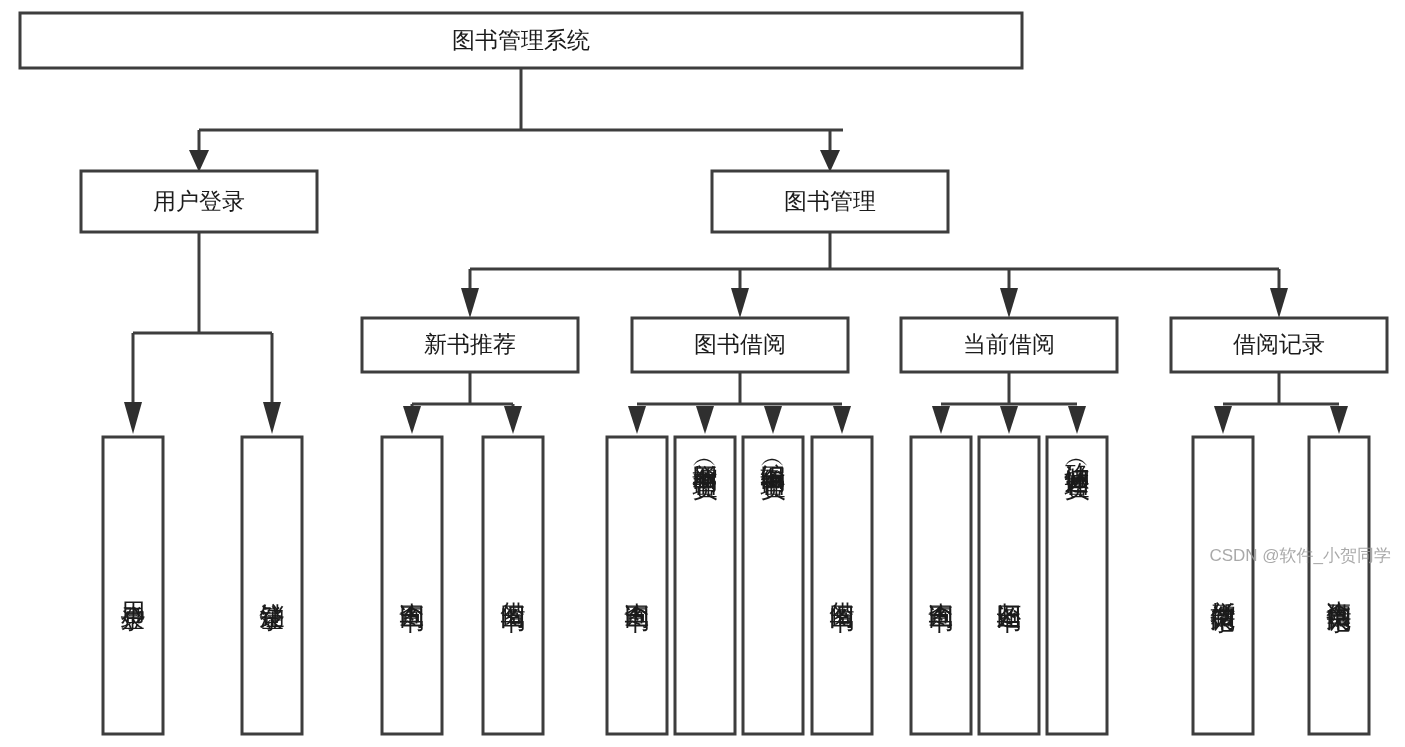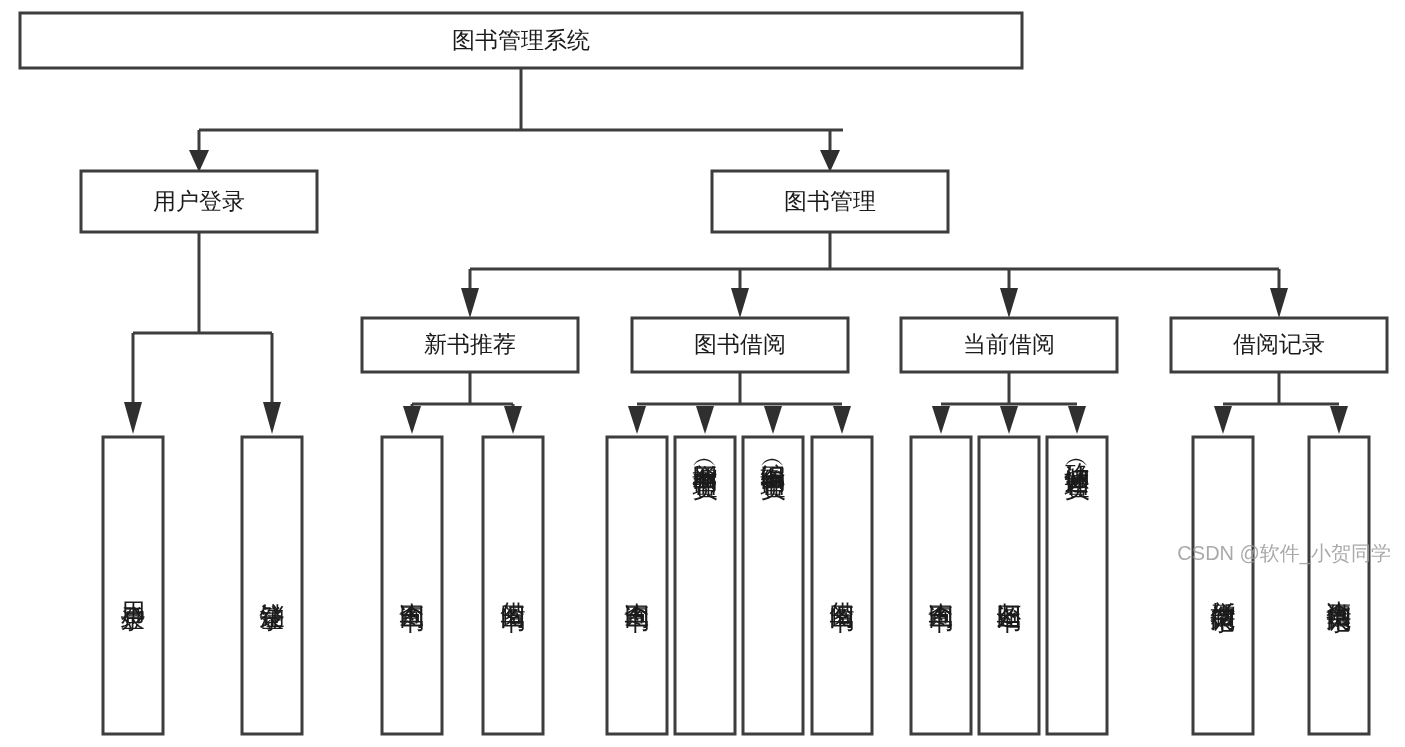--- a/index.html
+++ b/index.html
@@ -63,21 +63,21 @@
     text-align: center;
     white-space: nowrap;
     pointer-events: none;
     user-select: none;
   }
   #watermark {
     position: absolute;
     right: 14px;
     bottom: 4px;
     font-family: "Liberation Sans", "DejaVu Sans", sans-serif;
-    font-size: 20px;
+    font-size: 17px;
     color: #9b9b9b;
     opacity: 0.85;
     white-space: nowrap;
     pointer-events: none;
   }
 </style>
 </head>
 <body>
 
 <div id="diagram-root">

